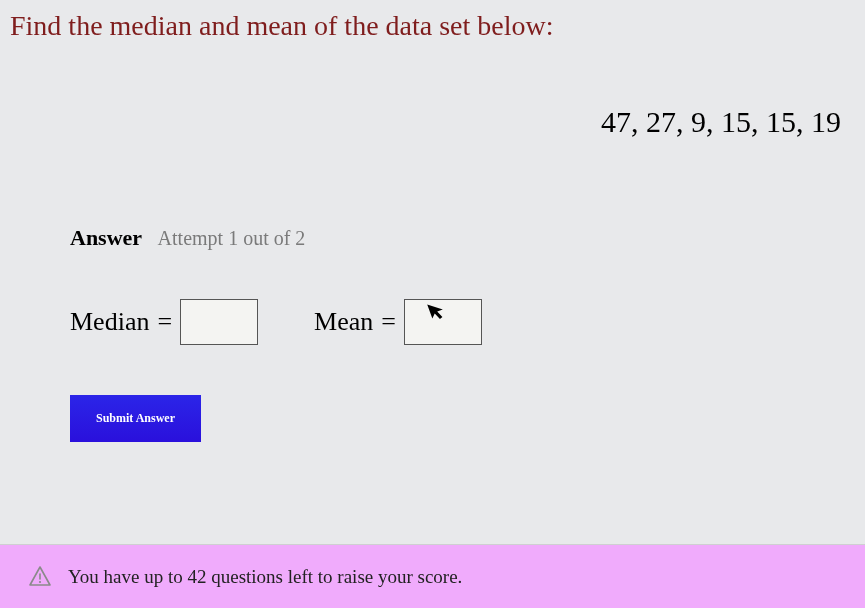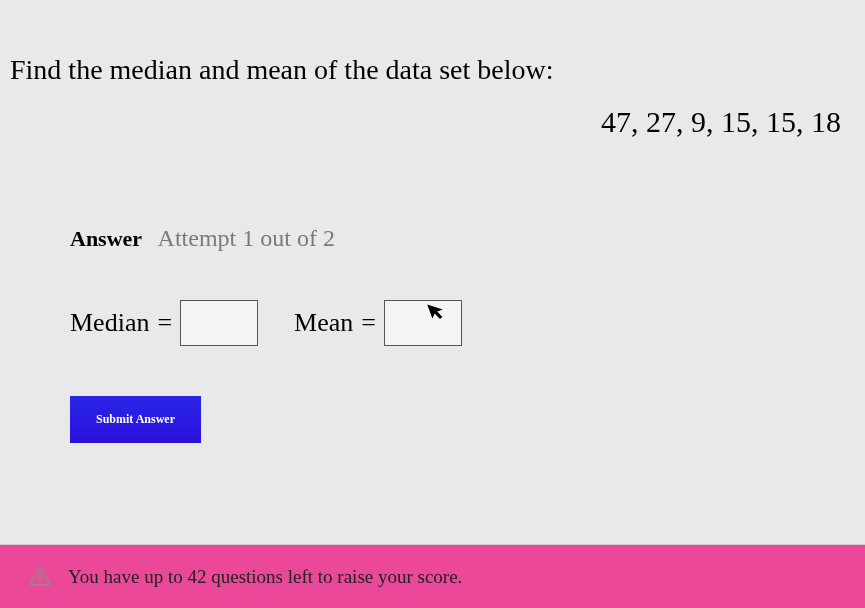--- a/index.html
+++ b/index.html
@@ -13,22 +13,21 @@
     width: 865px;
     height: 608px;
     position: relative;
   }
   .question {
     position: absolute;
     top: 10px;
     left: 10px;
     font-size: 28px;
     font-weight: 400;
-    color: #000000;
-    margin-top: 44px;
+    color: #7f1d1d;
   }
   .dataset {
     position: absolute;
     top: 105px;
     right: 24px;
     font-size: 30px;
     font-weight: 400;
     color: #000;
   }
   .answer-block {
@@ -36,25 +35,25 @@
     top: 225px;
     left: 70px;
     right: 70px;
   }
   .answer-line {
     font-size: 22px;
     color: #000;
     margin-bottom: 48px;
   }
   .answer-line .bold { font-weight: 700; margin-top: 28px; }
-  .answer-line .attempt { color: #7a7a7a; font-size: 24px; margin-left: 10px; }
+  .answer-line .attempt { color: #7a7a7a; font-size: 20px; margin-left: 10px; }
   .inputs-row {
     display: flex;
     align-items: center;
-    gap: 36px;
+    gap: 56px;
     font-size: 26px;
     color: #000;
     margin-bottom: 50px;
     font-family: Georgia, serif;
   }
   .stat-group {
     display: flex;
     align-items: center;
     gap: 8px;
   }
@@ -93,41 +92,41 @@
     position: absolute;
     bottom: 0;
     left: 0;
     right: 0;
     height: 64px;
     border-top: 1px solid #cfcfd2;
     display: flex;
     align-items: center;
     padding-left: 28px;
     gap: 16px;
-    background: #ec4899;
+    background: #f0abfc;
   }
   .warn-icon {
     width: 24px;
     height: 24px;
     flex-shrink: 0;
   }
   .footer-text {
     font-family: Georgia, serif;
     font-size: 19px;
     color: #222;
   }
 </style>
 </head>
 <body>
 
 <div class="page">
 
   <div class="question">Find the median and mean of the data set below:</div>
 
-  <div class="dataset">47, 27, 9, 15, 15, 18</div>
+  <div class="dataset">47, 27, 9, 15, 15, 19</div>
 
   <div class="answer-block">
 
     <div class="answer-line">
       <span class="bold">Answer</span>
       <span class="attempt">Attempt 1 out of 2</span>
     </div>
 
     <div class="inputs-row">
       <div class="stat-group">

